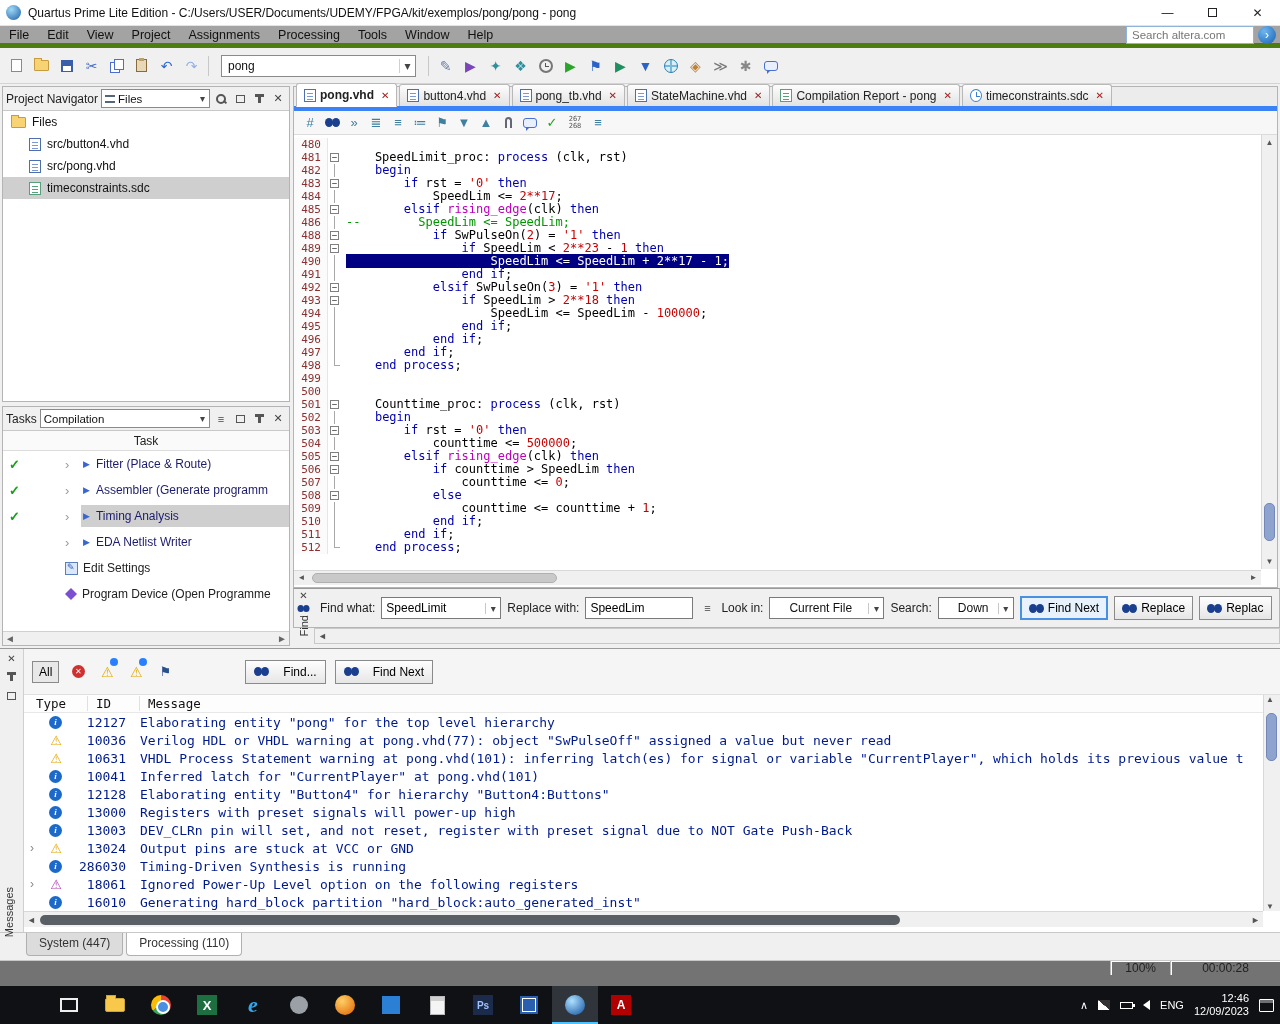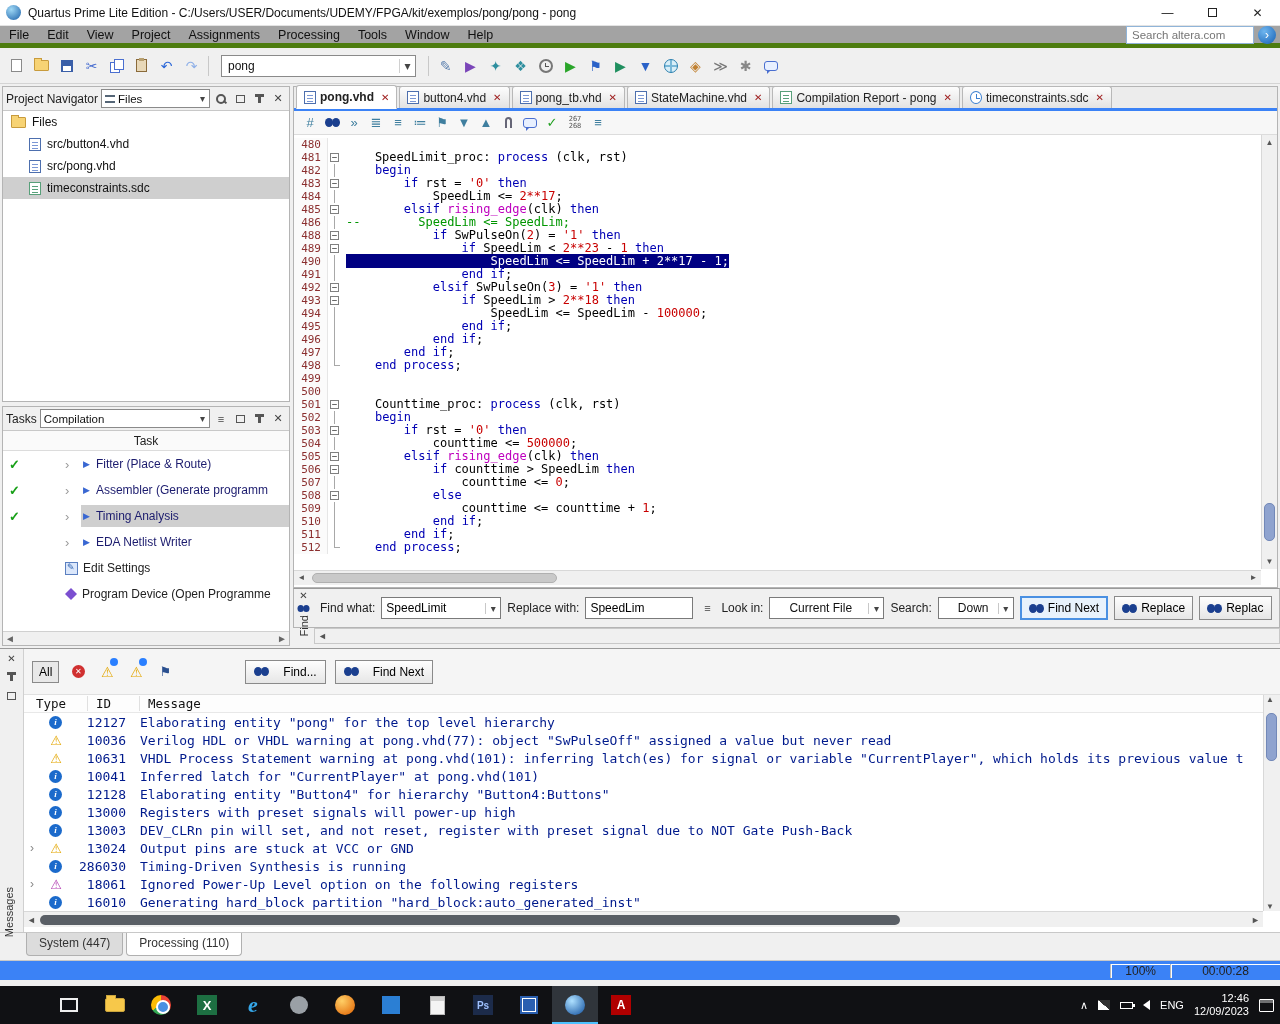--- a/index.html
+++ b/index.html
@@ -92,21 +92,21 @@
   .tlbl,.tlbl2{font-size:12px;color:#1c1c6e;overflow:hidden;text-overflow:clip}
   .tlbl2{color:#222;margin-left:5px}
   .tico{flex:none;display:inline-block}
   .tico-edit{width:13px;height:13px;background:#dbe7fb;border:1px solid #5a7fc0;position:relative}
   .tico-edit::after{content:'✎';position:absolute;left:1px;top:-1px;font-size:9px;color:#2a5fae}
   .tico-device{width:12px;height:12px;background:#7b4fd0;clip-path:polygon(50% 0,100% 50%,50% 100%,0 50%)}
   .pscroll{position:absolute;left:0;right:0;bottom:0;height:14px;background:#f0f0f0;border-top:1px solid #d0d0d0;display:flex;align-items:center;justify-content:space-between;padding:0 2px;color:#666;font-size:10px}
 
   
   #editorwrap{position:absolute;left:293px;top:86px;width:985px;height:502px;background:#fff;border:1px solid #b4b4b4}
-  #tabbar{height:24px;background:#ececec;display:flex;align-items:flex-end;border-bottom:3px solid #3b82f6;padding-left:2px}
+  #tabbar{height:24px;background:#ececec;display:flex;align-items:flex-end;border-bottom:5px solid #3b82f6;padding-left:2px}
   .tab{height:22px;display:flex;align-items:center;padding:0 7px;border:1px solid #b8b8b8;border-bottom:none;border-radius:3px 3px 0 0;background:linear-gradient(#fdfdfd,#e2e2e2);margin-right:2px;gap:4px;white-space:nowrap}
   .tab.active{background:#fff;height:24px;margin-bottom:-1px;border-bottom:1px solid #fff}
   .tab.active .tlabel{font-weight:bold}
   .tlabel{font-size:12px;color:#222}
   .tclose{color:#a02020;font-size:10px;margin-left:3px}
   #edtoolbar{height:24px;background:#f7f7f7;border-bottom:1px solid #dcdcdc;display:flex;align-items:center;padding-left:6px;gap:2px}
   .edico{width:20px;height:20px;display:flex;align-items:center;justify-content:center;color:#3f7f9f;font-size:13px}
   .edind{display:flex;flex-direction:column;align-items:center;justify-content:center;font-size:7px;line-height:7px;color:#555;font-family:"DejaVu Sans Mono",monospace;width:22px}
   #codearea{position:absolute;left:0;top:48px;right:16px;bottom:18px;overflow:hidden;background:#fff;padding-top:3px}
   .cl{display:flex;height:13px;line-height:13px;font-family:"DejaVu Sans Mono",monospace;font-size:12px}
@@ -179,21 +179,21 @@
   .mtext{margin-left:14px;font-family:"DejaVu Sans Mono",monospace;font-size:13px;color:var(--message-text,#001a8c);overflow:hidden}
   .mvscroll{position:absolute;right:0;top:46px;width:17px;height:216px;background:#f0f0f0;border-left:1px solid #d8d8d8}
   .mhscroll{position:absolute;left:24px;right:17px;top:262px;height:16px;background:#f0f0f0;border-top:1px solid #d8d8d8;display:flex;align-items:center;padding:0 3px;gap:4px;color:#555;font-size:9px}
   .mhthumb{height:10px;width:860px;background:#5a5f66;border-radius:5px}
 
   
   #bottomtabs{position:absolute;left:0;top:932px;width:1280px;height:28px;background:#f0f0f0;border-top:1px solid #c8c8c8;display:flex;align-items:flex-start;padding-left:26px;gap:3px}
   .btab{height:23px;padding:3px 12px 0;border:1px solid #b0b0b0;border-top:none;border-radius:0 0 4px 4px;background:#dcdcdc;font-size:12px;color:#333}
   .btab.active{background:#fff;font-weight:normal}
   #msglabel{position:absolute;left:3px;top:876px;height:72px;display:flex;align-items:center}
-  #statusbar{position:absolute;left:0;top:960px;width:1280px;height:20px;background:#3b82f6;border-top:1px solid #c8c8c8;display:flex;align-items:center;justify-content:flex-end}
+  #statusbar{position:absolute;left:0;top:960px;width:1280px;height:26px;background:#737373;border-top:1px solid #c8c8c8;display:flex;align-items:flex-start;justify-content:flex-end}
   .scell{display:flex;align-items:center;padding:0 14px;border-left:1px solid #b8b8b8;box-shadow:inset 1px 1px 0 #fdfdfd;font-size:12px;color:#222}
   #taskbar{position:absolute;left:0;top:986px;width:1280px;height:38px;background:var(--taskbar-bg,#101114);display:flex;align-items:stretch}
   .app{width:46px;display:flex;align-items:center;justify-content:center}
   .app.active{background:#30353b;box-shadow:inset 0 -2px 0 var(--active-underline,#4cc2ff)}
   .ai{width:22px;height:22px;display:flex;align-items:center;justify-content:center;font-weight:bold}
   .ai-start{display:grid;grid-template-columns:10px 10px;grid-template-rows:10px 10px;gap:2px}
   .ai-start i{background:#fff}
   .ai-task-view{width:18px;height:14px;border:2px solid #eee}
   .ai-file-explorer{width:20px;height:14px;background:#f7c84a;border:1px solid #caa53d;border-radius:2px;position:relative}
   .ai-file-explorer::before{content:'';position:absolute;top:-4px;left:0;width:8px;height:3px;background:#f7c84a;border:1px solid #caa53d;border-bottom:none}

